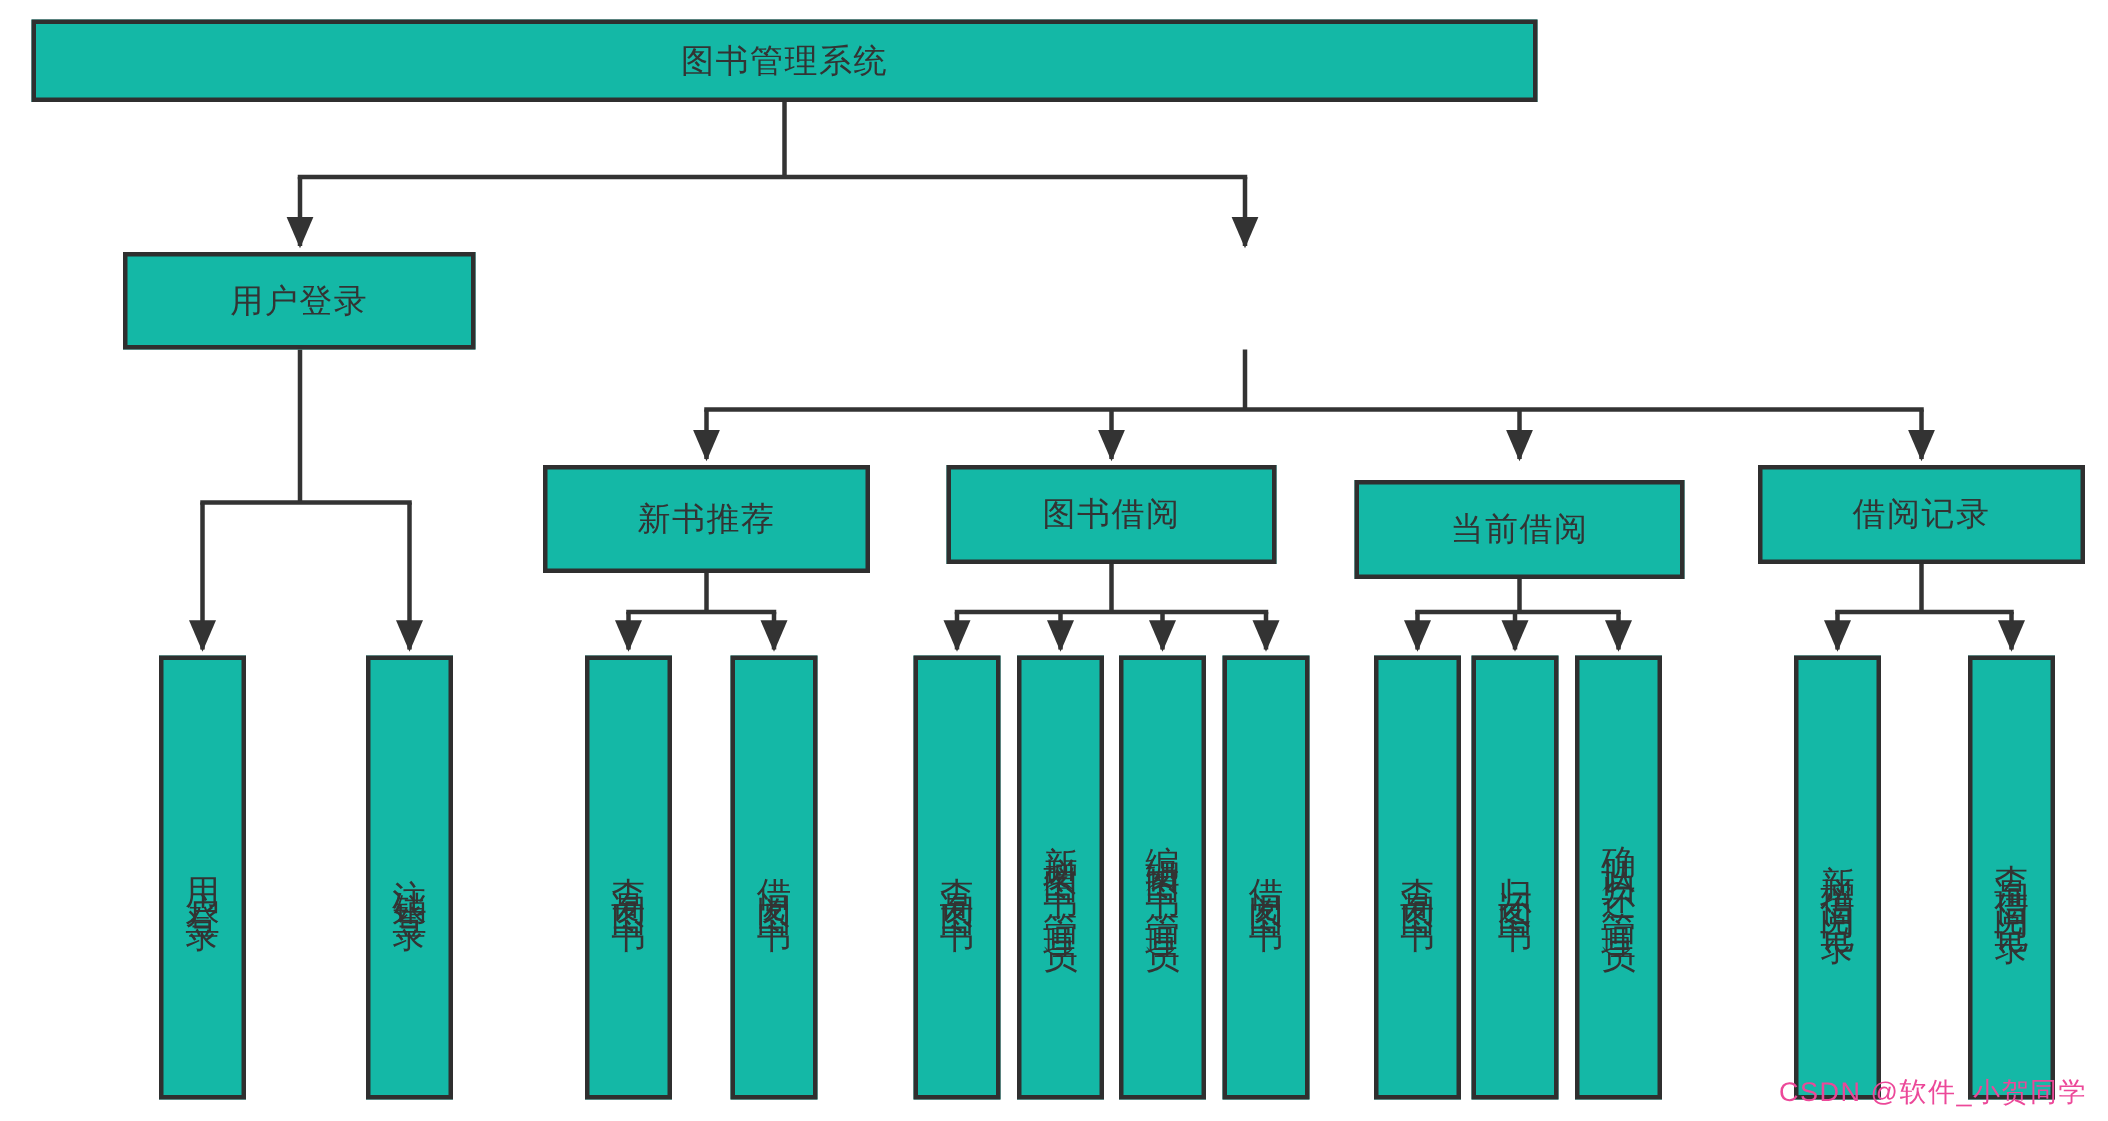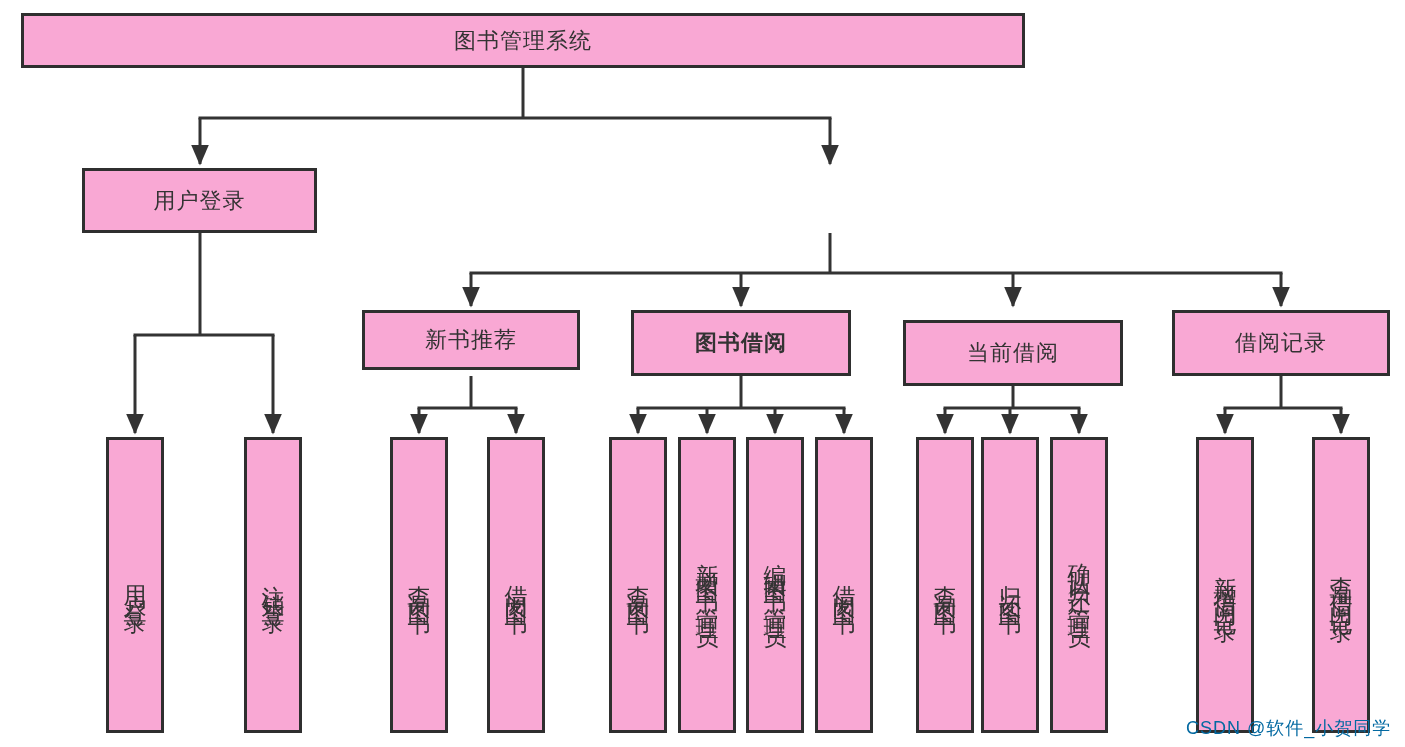--- a/index.html
+++ b/index.html
@@ -17,36 +17,36 @@
   }
   #connectors {
     position: absolute;
     left: 0; top: 0;
     width: 1405px;
     height: 747px;
   }
   .box {
     position: absolute;
     box-sizing: border-box;
-    background: #f9a8d4;
+    background: #14b8a6;
     border: 3px solid #2f2f2f;
     color: #333333;
     display: flex;
     align-items: center;
     justify-content: center;
     text-align: left;
     font-size: 22px;
     letter-spacing: 1px;
     z-index: 2;
   }
   .root-box   { left: 21px;  top: 13px;  width: 1004px; height: 55px; }
   .l2-login   { left: 82px;  top: 168px; width: 235px;  height: 65px; }
   .l2-manage  { left: 712px; top: 168px; width: 235px;  height: 65px; }
-  .l3-a { left: 362px;  top: 310px; width: 218px; height: 60px; }
-  .l3-b { left: 631px;  top: 310px; width: 220px; height: 66px; font-weight: bold; }
+  .l3-a { left: 362px;  top: 310px; width: 218px; height: 72px; }
+  .l3-b { left: 631px;  top: 310px; width: 220px; height: 66px; }
   .l3-c { left: 903px;  top: 320px; width: 220px; height: 66px; }
   .l3-d { left: 1172px; top: 310px; width: 218px; height: 66px; }
   .leaf {
     top: 437px;
     width: 58px;
     height: 296px;
     writing-mode: vertical-rl;
     text-orientation: mixed;
     font-size: 23px;
     letter-spacing: 9px;
@@ -63,21 +63,21 @@
   .leaf-9  { left: 916px; }
   .leaf-10 { left: 981px; }
   .leaf-11 { left: 1050px; }
   .leaf-12 { left: 1196px; }
   .leaf-13 { left: 1312px; }
   .watermark {
     position: absolute;
     left: 1186px;
     top: 716px;
     width: 215px;
-    color: #0369a1;
+    color: #ec4899;
     font-size: 18px;
     letter-spacing: 1px;
     white-space: nowrap;
     z-index: 5;
   }
 </style>
 </head>
 <body>
 
 <div id="canvas">

